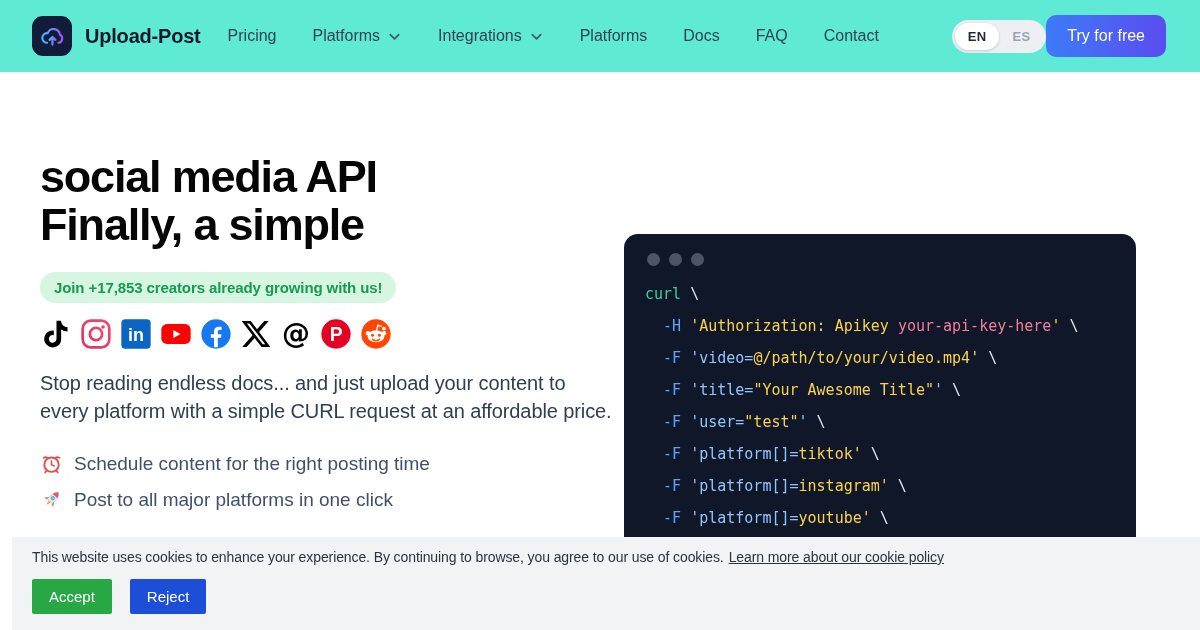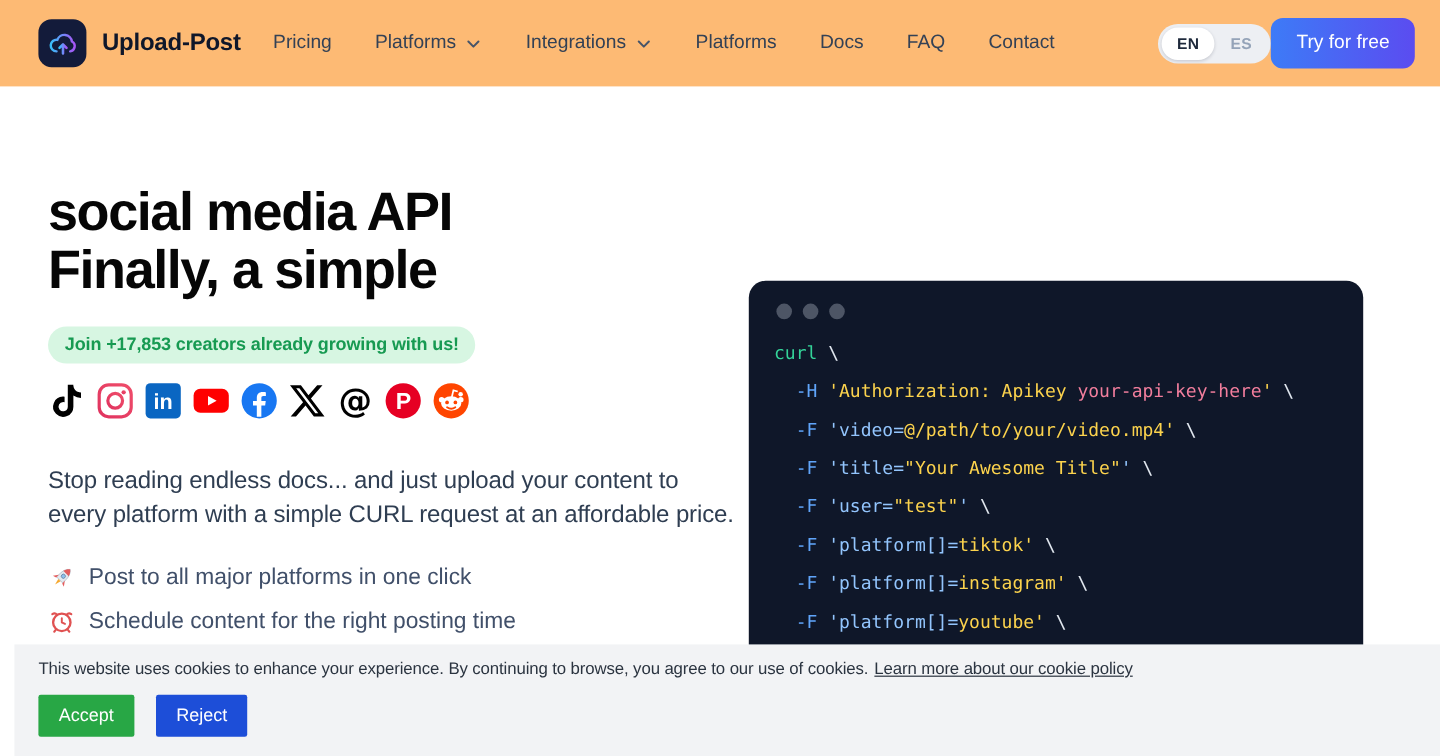--- a/index.html
+++ b/index.html
@@ -2,21 +2,21 @@
 <html><head>
 <meta charset="utf-8">
 <style>
   html,body{margin:0;padding:0;}
   body{
     width:1200px;height:630px;position:relative;overflow:hidden;
     background:#ffffff;font-family:"Liberation Sans",sans-serif;
     -webkit-font-smoothing:antialiased;
   }
   
-  header{display:flex;align-items:center;height:72px;padding:0 21px 0 32px;background:#fdba74;}
+  header{display:flex;align-items:center;height:72px;padding:0 34px 0 32px;background:#5eead4;}
   .brand{display:flex;align-items:center;gap:13px;cursor:pointer;}
   .logo-tile{width:40px;height:40px;border-radius:11px;background:#131b3a;display:flex;align-items:center;justify-content:center;flex:none;}
   .brand-name{font-size:20px;font-weight:800;color:#0f172a;letter-spacing:-0.2px;}
   .main-nav{display:flex;align-items:center;gap:36px;margin-left:27px;}
   .nav-item{display:flex;align-items:center;gap:7px;font-size:16px;color:#334155;cursor:pointer;text-decoration:none;white-space:nowrap;}
   .chev{display:flex;align-items:center;}
   .header-right{margin-left:auto;display:flex;align-items:center;gap:0;}
   .lang-toggle{background:#edeff3;border-radius:999px;padding:3px;display:flex;align-items:center;}
   .lang{border:none;background:transparent;font-family:inherit;font-weight:700;font-size:13px;color:#94a3b8;padding:6px 13px;border-radius:999px;cursor:pointer;letter-spacing:.3px;}
   .lang.active{background:#fff;color:#1e293b;box-shadow:0 1px 3px rgba(15,23,42,.18);}
@@ -24,21 +24,21 @@
        background:linear-gradient(90deg,#3d7bf7,#5b4cf0);white-space:nowrap;}
   
   .hero-left{position:absolute;left:40px;top:153px;width:585px;}
   h1{margin:0;font-size:45px;line-height:1.07;font-weight:800;color:#060606;letter-spacing:-1.2px;}
   h1 .tl{display:block;}
   .badge{display:inline-block;margin-top:23px;background:#d7f6e2;color:#179a52;font-weight:700;font-size:15px;
          padding:7px 14px;border-radius:999px;letter-spacing:-.1px;}
   .social-row{display:flex;gap:8px;margin-top:15px;align-items:center;}
   .sicon{width:32px;height:32px;display:block;cursor:pointer;}
   .sicon svg{width:100%;height:100%;display:block;}
-  .desc{margin:37px 0 0;font-size:20px;line-height:28px;color:#2f3e52;max-width:575px;letter-spacing:-.1px;}
+  .desc{margin:19px 0 0;font-size:20px;line-height:28px;color:#2f3e52;max-width:575px;letter-spacing:-.1px;}
   .features{list-style:none;margin:27px 0 0;padding:0;display:flex;flex-direction:column;gap:13px;}
   .feature{display:flex;align-items:center;gap:11px;font-size:19px;color:#41506a;}
   .f-icon{width:23px;height:23px;flex:none;display:flex;}
   .f-icon svg{width:100%;height:100%;}
   
   .code-window{position:absolute;left:624px;top:234px;width:512px;height:396px;background:#0f1729;border-radius:14px;
                padding:19px 0 0 21px;box-sizing:border-box;overflow:hidden;}
   .dots{display:flex;gap:9px;padding-left:2px;}
   .dot{width:13px;height:13px;border-radius:50%;background:#4d5565;}
   .code{margin-top:12px;font-family:"DejaVu Sans Mono",monospace;font-size:15px;line-height:32px;white-space:pre;color:#e2e8f0;}
@@ -185,44 +185,44 @@
             <circle cx="14.6" cy="13" r="1.15" fill="#ff4500"></circle>
             <path d="M9.4 16c1.6 1.2 3.6 1.2 5.2 0" stroke="#ff4500" stroke-width="1.1" fill="none" stroke-linecap="round"></path>
           </svg>
         </a>
       </div>
     <p class="desc">Stop reading endless docs... and just upload your content to every platform with a simple CURL request at an affordable price.</p>
     <ul class="features">
         <li class="feature">
           <span class="f-icon">
             <svg viewBox="0 0 20 20">
+              <circle cx="10" cy="11" r="6.3" fill="#fff" stroke="#e05252" stroke-width="1.7"></circle>
+              <path d="M10 11V7.9M10 11l2.3 1.1" stroke="#e05252" stroke-width="1.4" stroke-linecap="round"></path>
+              <path d="M3.1 5a2.7 2.7 0 0 1 3.5.4" fill="none" stroke="#e05252" stroke-width="1.5" stroke-linecap="round"></path>
+              <path d="M16.9 5a2.7 2.7 0 0 0-3.5.4" fill="none" stroke="#e05252" stroke-width="1.5" stroke-linecap="round"></path>
+              <path d="M5.6 16.4l-1.1 1.4M14.4 16.4l1.1 1.4" stroke="#e05252" stroke-width="1.5" stroke-linecap="round"></path>
+            </svg>
+          </span>
+          <span>Schedule content for the right posting time</span>
+        </li>
+        <li class="feature">
+          <span class="f-icon">
+            <svg viewBox="0 0 20 20">
               <g transform="rotate(45 10 10)">
                 <path d="M10 1.4c2.4 1.9 3.1 4.8 3.1 7.2v3.6H6.9V8.6c0-2.4.7-5.3 3.1-7.2z" fill="#e3e9f0" stroke="#a9b6c4" stroke-width="0.5"></path>
                 <path d="M10 1.4c1.5 1.2 2.3 2.7 2.8 4.3H7.2c.5-1.6 1.3-3.1 2.8-4.3z" fill="#e35d5d"></path>
                 <circle cx="10" cy="8.4" r="1.5" fill="#8ec1ef" stroke="#5b7a97" stroke-width="0.5"></circle>
                 <path d="M6.9 10L4.4 13.5l2.5-.8z" fill="#e35d5d"></path>
                 <path d="M13.1 10l2.5 3.5-2.5-.8z" fill="#e35d5d"></path>
                 <path d="M8.8 12.4L10 16.9l1.2-4.5z" fill="#f6a930"></path>
               </g>
             </svg>
           </span>
           <span>Post to all major platforms in one click</span>
         </li>
-        <li class="feature">
-          <span class="f-icon">
-            <svg viewBox="0 0 20 20">
-              <circle cx="10" cy="11" r="6.3" fill="#fff" stroke="#e05252" stroke-width="1.7"></circle>
-              <path d="M10 11V7.9M10 11l2.3 1.1" stroke="#e05252" stroke-width="1.4" stroke-linecap="round"></path>
-              <path d="M3.1 5a2.7 2.7 0 0 1 3.5.4" fill="none" stroke="#e05252" stroke-width="1.5" stroke-linecap="round"></path>
-              <path d="M16.9 5a2.7 2.7 0 0 0-3.5.4" fill="none" stroke="#e05252" stroke-width="1.5" stroke-linecap="round"></path>
-              <path d="M5.6 16.4l-1.1 1.4M14.4 16.4l1.1 1.4" stroke="#e05252" stroke-width="1.5" stroke-linecap="round"></path>
-            </svg>
-          </span>
-          <span>Schedule content for the right posting time</span>
-        </li>
       </ul>
   </section>
 
   <section class="code-window">
     <div class="dots">
       <span class="dot"></span>
       <span class="dot"></span>
       <span class="dot"></span>
     </div>
     <div class="code"><div class="code-line"><span style="color: rgb(52, 211, 153);">curl</span><span style="color: rgb(226, 232, 240);"> \</span></div><div class="code-line"><span style="color: rgb(226, 232, 240);">  </span><span style="color: rgb(96, 165, 250);">-H</span><span style="color: rgb(226, 232, 240);"> </span><span style="color: rgb(252, 211, 77);">'Authorization: Apikey </span><span style="color: rgb(242, 126, 157);">your-api-key-here</span><span style="color: rgb(252, 211, 77);">'</span><span style="color: rgb(226, 232, 240);"> \</span></div><div class="code-line"><span style="color: rgb(226, 232, 240);">  </span><span style="color: rgb(96, 165, 250);">-F</span><span style="color: rgb(226, 232, 240);"> </span><span style="color: rgb(147, 197, 253);">'video=</span><span style="color: rgb(252, 211, 77);">@/path/to/your/video.mp4</span><span style="color: rgb(252, 211, 77);">'</span><span style="color: rgb(226, 232, 240);"> \</span></div><div class="code-line"><span style="color: rgb(226, 232, 240);">  </span><span style="color: rgb(96, 165, 250);">-F</span><span style="color: rgb(226, 232, 240);"> </span><span style="color: rgb(147, 197, 253);">'title=</span><span style="color: rgb(252, 211, 77);">"Your Awesome Title"</span><span style="color: rgb(147, 197, 253);">'</span><span style="color: rgb(226, 232, 240);"> \</span></div><div class="code-line"><span style="color: rgb(226, 232, 240);">  </span><span style="color: rgb(96, 165, 250);">-F</span><span style="color: rgb(226, 232, 240);"> </span><span style="color: rgb(147, 197, 253);">'user=</span><span style="color: rgb(252, 211, 77);">"test"</span><span style="color: rgb(147, 197, 253);">'</span><span style="color: rgb(226, 232, 240);"> \</span></div><div class="code-line"><span style="color: rgb(226, 232, 240);">  </span><span style="color: rgb(96, 165, 250);">-F</span><span style="color: rgb(226, 232, 240);"> </span><span style="color: rgb(147, 197, 253);">'platform[]=</span><span style="color: rgb(252, 211, 77);">tiktok</span><span style="color: rgb(252, 211, 77);">'</span><span style="color: rgb(226, 232, 240);"> \</span></div><div class="code-line"><span style="color: rgb(226, 232, 240);">  </span><span style="color: rgb(96, 165, 250);">-F</span><span style="color: rgb(226, 232, 240);"> </span><span style="color: rgb(147, 197, 253);">'platform[]=</span><span style="color: rgb(252, 211, 77);">instagram</span><span style="color: rgb(252, 211, 77);">'</span><span style="color: rgb(226, 232, 240);"> \</span></div><div class="code-line"><span style="color: rgb(226, 232, 240);">  </span><span style="color: rgb(96, 165, 250);">-F</span><span style="color: rgb(226, 232, 240);"> </span><span style="color: rgb(147, 197, 253);">'platform[]=</span><span style="color: rgb(252, 211, 77);">youtube</span><span style="color: rgb(252, 211, 77);">'</span><span style="color: rgb(226, 232, 240);"> \</span></div></div>

